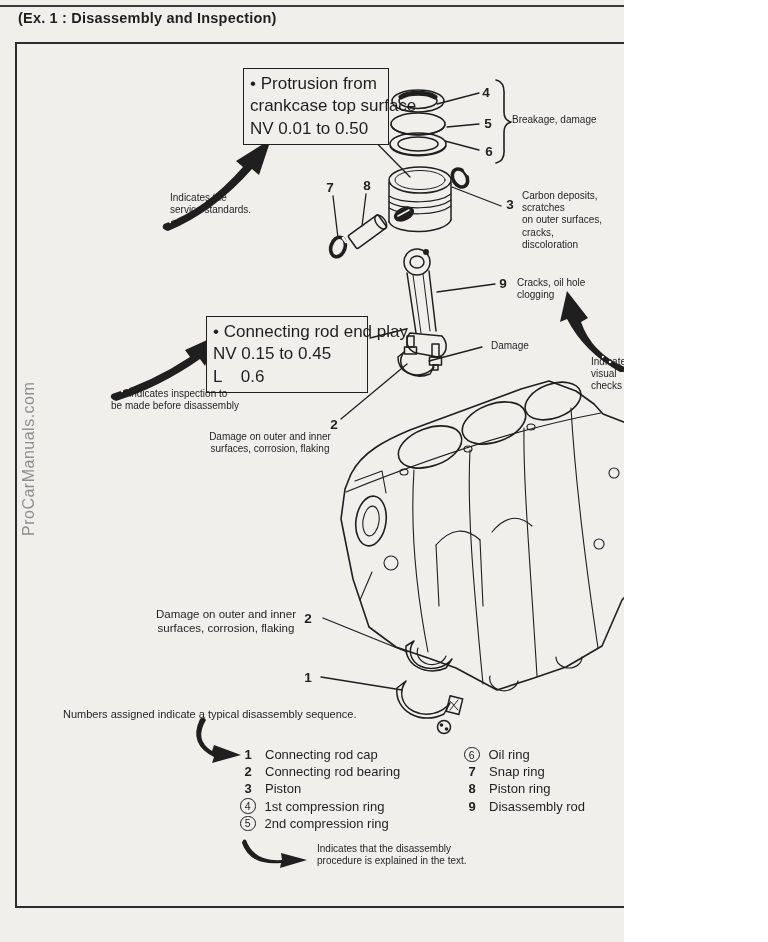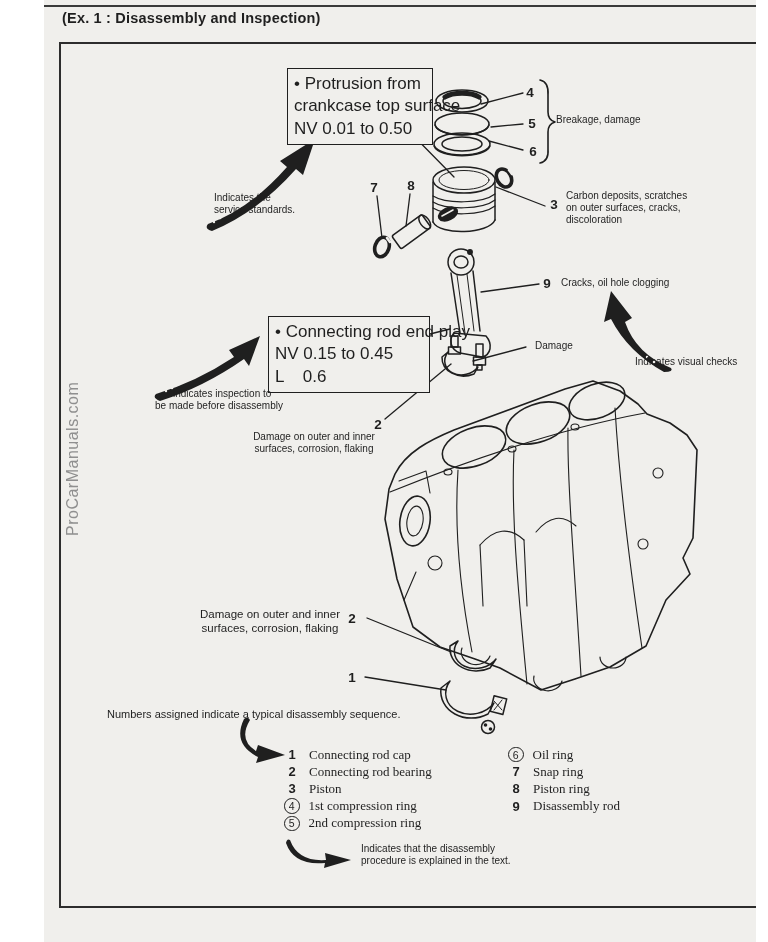--- a/index.html
+++ b/index.html
@@ -1,35 +1,35 @@
 <!DOCTYPE html>
 <html><head>
 <meta charset="utf-8">
 <style>
   html,body{margin:0;padding:0;}
-  .page{position:relative;width:712px;height:942px;background:#f0efec;overflow:hidden;
-        font-family:"Liberation Sans",sans-serif;color:#1f1f1f;margin-left:44px;}
+  .page{position:relative;width:624px;height:942px;background:#f0efec;overflow:hidden;
+        font-family:"Liberation Sans",sans-serif;color:#1f1f1f;}
   .toprule{position:absolute;left:0;top:5px;width:768px;height:2.4px;background:#3a3a3a;}
   .title{position:absolute;left:18px;top:10px;font-size:14.5px;font-weight:600;letter-spacing:.2px;}
   .frame{position:absolute;left:15px;top:42px;width:733px;height:862px;border:2px solid #2d2d2d;}
   .watermark{position:absolute;left:20px;top:358px;height:178px;writing-mode:vertical-rl;
              transform:rotate(180deg);font-size:16px;color:#8f8f8f;letter-spacing:.5px;}
   svg.art{position:absolute;left:0;top:0;pointer-events:none;}
   .ann{position:absolute;font-size:10px;line-height:1.22;white-space:pre-line;}
   .ann.center{text-align:center;}
   .ann.small{font-size:11.5px;}
   .num{position:absolute;font-size:13.5px;font-weight:700;transform:translate(-50%,-50%);}
   .box{position:absolute;border:1.6px solid #1f1f1f;background:#f0efec;padding:4px 6px;}
   .box .line{font-size:17px;line-height:1.32;white-space:pre;}
   .legend-col{position:absolute;}
   .legend-row{display:flex;align-items:center;height:17.2px;font-size:13px;}
   .legend-row .n{width:16px;text-align:center;font-weight:700;flex:none;margin-right:9px;}
   .legend-row .n.circ{width:13.5px;height:13.5px;border:1.3px solid #1f1f1f;border-radius:50%;
       display:inline-flex;align-items:center;justify-content:center;font-size:10.5px;font-weight:400;}
-  .legend-row .lbl{white-space:nowrap;font-family:Liberation Serif, serif;}
+  .legend-row .lbl{white-space:nowrap;}
 </style>
 </head>
 <body>
 
 <div class="page">
 
   <div class="toprule"></div>
   <div class="title">(Ex. 1 : Disassembly and Inspection)</div>
   <div class="frame"></div>
   <div class="watermark">ProCarManuals.com</div>
@@ -172,21 +172,21 @@
         <path d="M246,840 Q254,862 282,860 L281,853 L307,860 L280,868 L281,863 Q250,866 242,843 Q243,838 246,840 Z"></path>
       </g>
     </g>
   </svg>
 
   <div class="box" style="left:243px;top:68px;width:132px;">
     <div class="line">• Protrusion from</div>
     <div class="line">crankcase top surface</div>
     <div class="line">NV 0.01 to 0.50</div>
   </div>
-  <div class="box" style="left:224px;top:316px;width:148px;">
+  <div class="box" style="left:206px;top:316px;width:148px;">
     <div class="line">• Connecting rod end play</div>
     <div class="line">NV 0.15 to 0.45</div>
     <div class="line">L    0.6</div>
   </div>
 
   <div class="ann" style="left:170px;top:192px;">Indicates the
 service standards.</div>
   <div class="ann" style="left:512px;top:114px;">Breakage, damage</div>
   <div class="ann" style="left:522px;top:190px;">Carbon deposits, scratches
 on outer surfaces, cracks,

